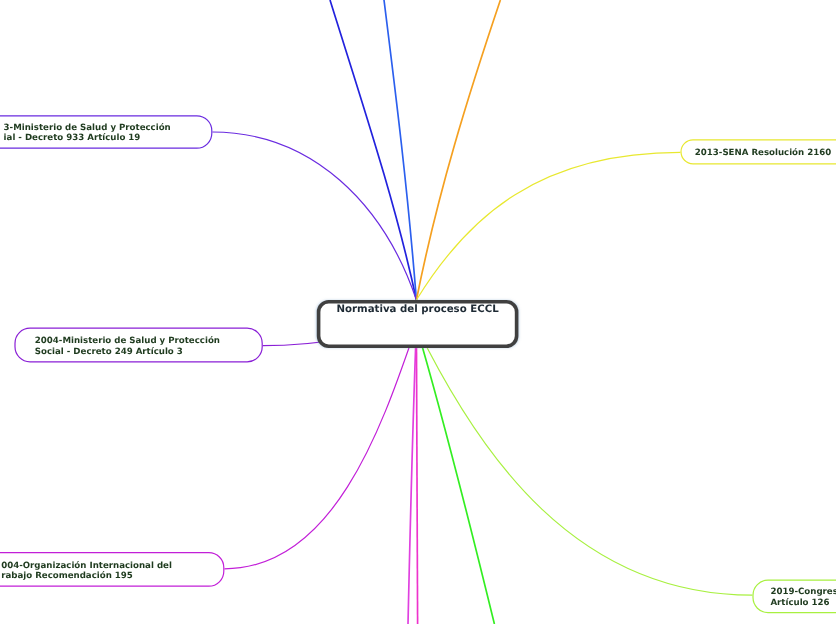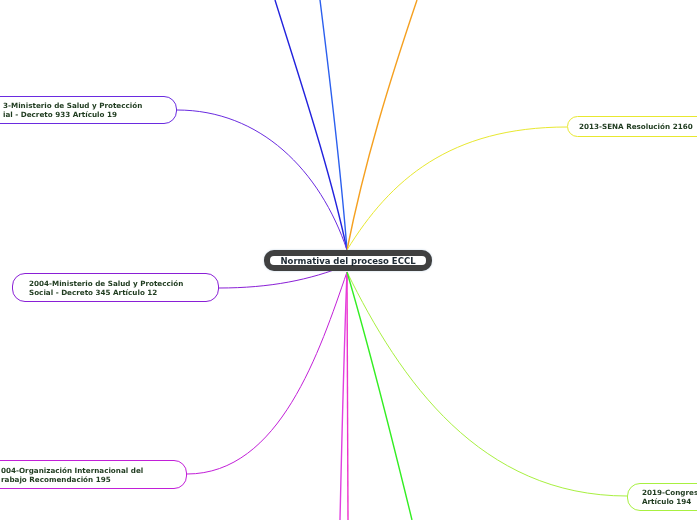--- a/index.html
+++ b/index.html
@@ -7,23 +7,23 @@
     width: 697px; height: 520px; overflow: hidden; background: #ffffff;
     position: relative; font-family: "DejaVu Sans", sans-serif;
   }
   #canvas { position: absolute; left: 0; top: 0; width: 697px; height: 520px; }
   .node {
     position: absolute; box-sizing: border-box; background: #ffffff;
     border-radius: 13px; font-size: 7.2px; font-weight: bold; color: #1f3b1f;
     line-height: 9px; display: flex; align-items: center; white-space: pre;
   }
   .central {
-    position: absolute; left: 264px; top: 250px; width: 168px; height: 21px;
-    box-sizing: border-box; border: 6px solid #404040; border-radius: 10px;
-    background: #fff; display: flex; align-items: center; justify-content: center;
+    position: absolute; left: 264px; top: 250px; width: 168px; height: 40px;
+    box-sizing: border-box; border: 3px solid #404040; border-radius: 10px;
+    background: #fff; display: flex; align-items: flex-start; justify-content: center;
     font-size: 8.5px; font-weight: bold; color: #1e2a34;
     box-shadow: 0 0 2px rgba(120,160,200,0.5);
   }
 </style>
 </head>
 <body>
 
 <svg id="canvas" viewBox="0 0 697 520" xmlns="http://www.w3.org/2000/svg">
 
   <path d="M347,250 C330,170 300,80 275,0" stroke="#2222dd" stroke-width="1.4" fill="none"></path>
@@ -46,28 +46,28 @@
   <span>Normativa del proceso ECCL</span>
 </div>
 
 <div class="node" style="left:-14px; top:96px; width:191px; height:28px; border:1.2px solid #6a2be0; padding-left:16px;">
   <span>3-Ministerio de Salud y Protección
 ial - Decreto 933 Artículo 19</span>
 </div>
 
 <div class="node" style="left:12px; top:273px; width:207px; height:29px; border:1.2px solid #8a1fd6; padding-left:16px;">
   <span>2004-Ministerio de Salud y Protección
-Social - Decreto 345 Artículo 12</span>
+Social - Decreto 249 Artículo 3</span>
 </div>
 
 <div class="node" style="left:-14px; top:460px; width:201px; height:29px; border:1.2px solid #c21fd8; padding-left:14px;">
   <span>004-Organización Internacional del
 rabajo Recomendación 195</span>
 </div>
 
 <div class="node" style="left:567px; top:116px; width:150px; height:21px; border:1.2px solid #e8e830; padding-left:11px;">
   <span>2013-SENA Resolución 2160</span>
 </div>
 
 <div class="node" style="left:627px; top:483px; width:100px; height:28px; border:1.2px solid #a8f040; padding-left:14px;">
   <span>2019-Congres
-Artículo 194</span>
+Artículo 126</span>
 </div>
 
 </body></html>

